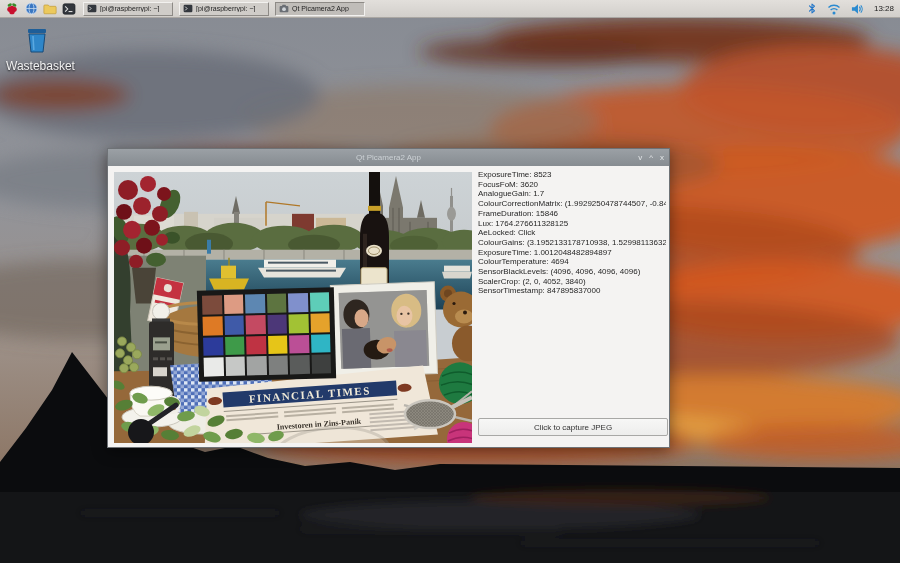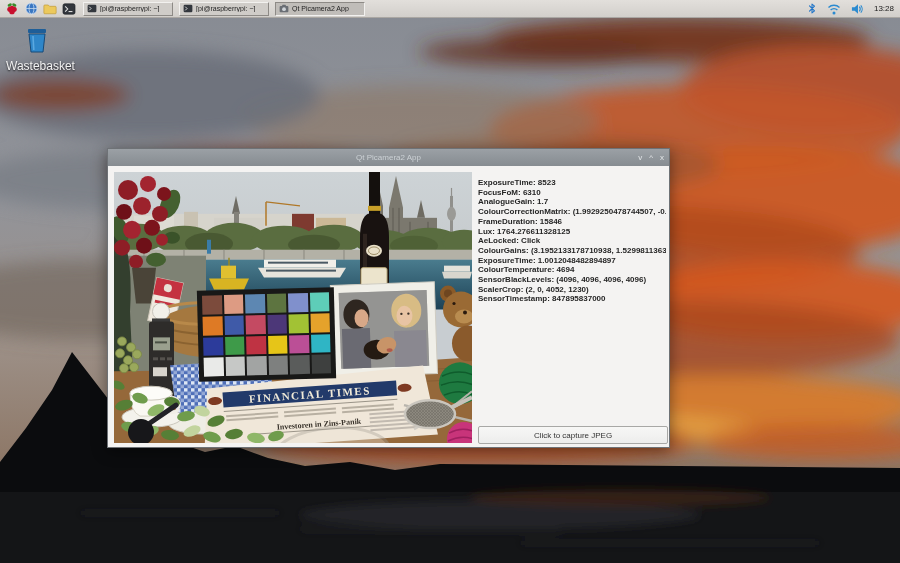--- a/index.html
+++ b/index.html
@@ -45,25 +45,25 @@
   .preview{
     position:absolute;left:6px;top:6px;width:358px;height:271px;overflow:hidden;background:#c8cdd1;
   }
   .colorchecker{
     position:absolute;left:84px;top:117px;width:137px;height:91px;background:#181817;
     transform:rotate(-1.5deg);display:grid;grid-template-columns:repeat(6,1fr);
     gap:2px;padding:5px;box-sizing:border-box;z-index:3;
   }
   .colorchecker div{width:100%;height:100%;}
   .metapanel{
-    position:absolute;left:370px;top:12px;width:188px;height:240px;overflow:hidden;font-weight:bold;
+    position:absolute;left:370px;top:4px;width:188px;height:240px;overflow:hidden;
   }
   .meta-line{font-size:8px;line-height:9.7px;color:#262626;white-space:nowrap;overflow:hidden;}
   .capturebtn{
-    position:absolute;left:370px;bottom:4px;width:188px;height:16px;
+    position:absolute;left:370px;bottom:12px;width:188px;height:16px;
     background:linear-gradient(#f7f7f6,#ededec);border:1px solid #a8a8a6;border-radius:2px;
     font-size:8px;color:#333;display:flex;align-items:center;justify-content:center;cursor:pointer;
   }
 </style>
 </head>
 <body>
 
 <svg id="wallpaper" viewBox="0 0 900 563" xmlns="http://www.w3.org/2000/svg">
   <defs>
     <linearGradient id="wpsky" x1="0" y1="0" x2="0" y2="1">
@@ -517,29 +517,29 @@
           <div style="background: rgb(198, 200, 198);"></div>
           <div style="background: rgb(162, 164, 163);"></div>
           <div style="background: rgb(126, 128, 127);"></div>
           <div style="background: rgb(90, 92, 91);"></div>
           <div style="background: rgb(62, 64, 63);"></div>
         </div>
     </div>
 
     <div class="metapanel">
         <div class="meta-line">ExposureTime: 8523</div>
-        <div class="meta-line">FocusFoM: 6310</div>
+        <div class="meta-line">FocusFoM: 3620</div>
         <div class="meta-line">AnalogueGain: 1.7</div>
         <div class="meta-line">ColourCorrectionMatrix: (1.9929250478744507, -0.84310</div>
         <div class="meta-line">FrameDuration: 15846</div>
         <div class="meta-line">Lux: 1764.276611328125</div>
         <div class="meta-line">AeLocked: Click</div>
         <div class="meta-line">ColourGains: (3.1952133178710938, 1.52998113632202</div>
         <div class="meta-line">ExposureTime: 1.0012048482894897</div>
         <div class="meta-line">ColourTemperature: 4694</div>
         <div class="meta-line">SensorBlackLevels: (4096, 4096, 4096, 4096)</div>
-        <div class="meta-line">ScalerCrop: (2, 0, 4052, 1230)</div>
+        <div class="meta-line">ScalerCrop: (2, 0, 4052, 3840)</div>
         <div class="meta-line">SensorTimestamp: 847895837000</div>
       </div>
 
     <div class="capturebtn">Click to capture JPEG</div>
   </div>
 </div>
 
 </body></html>

